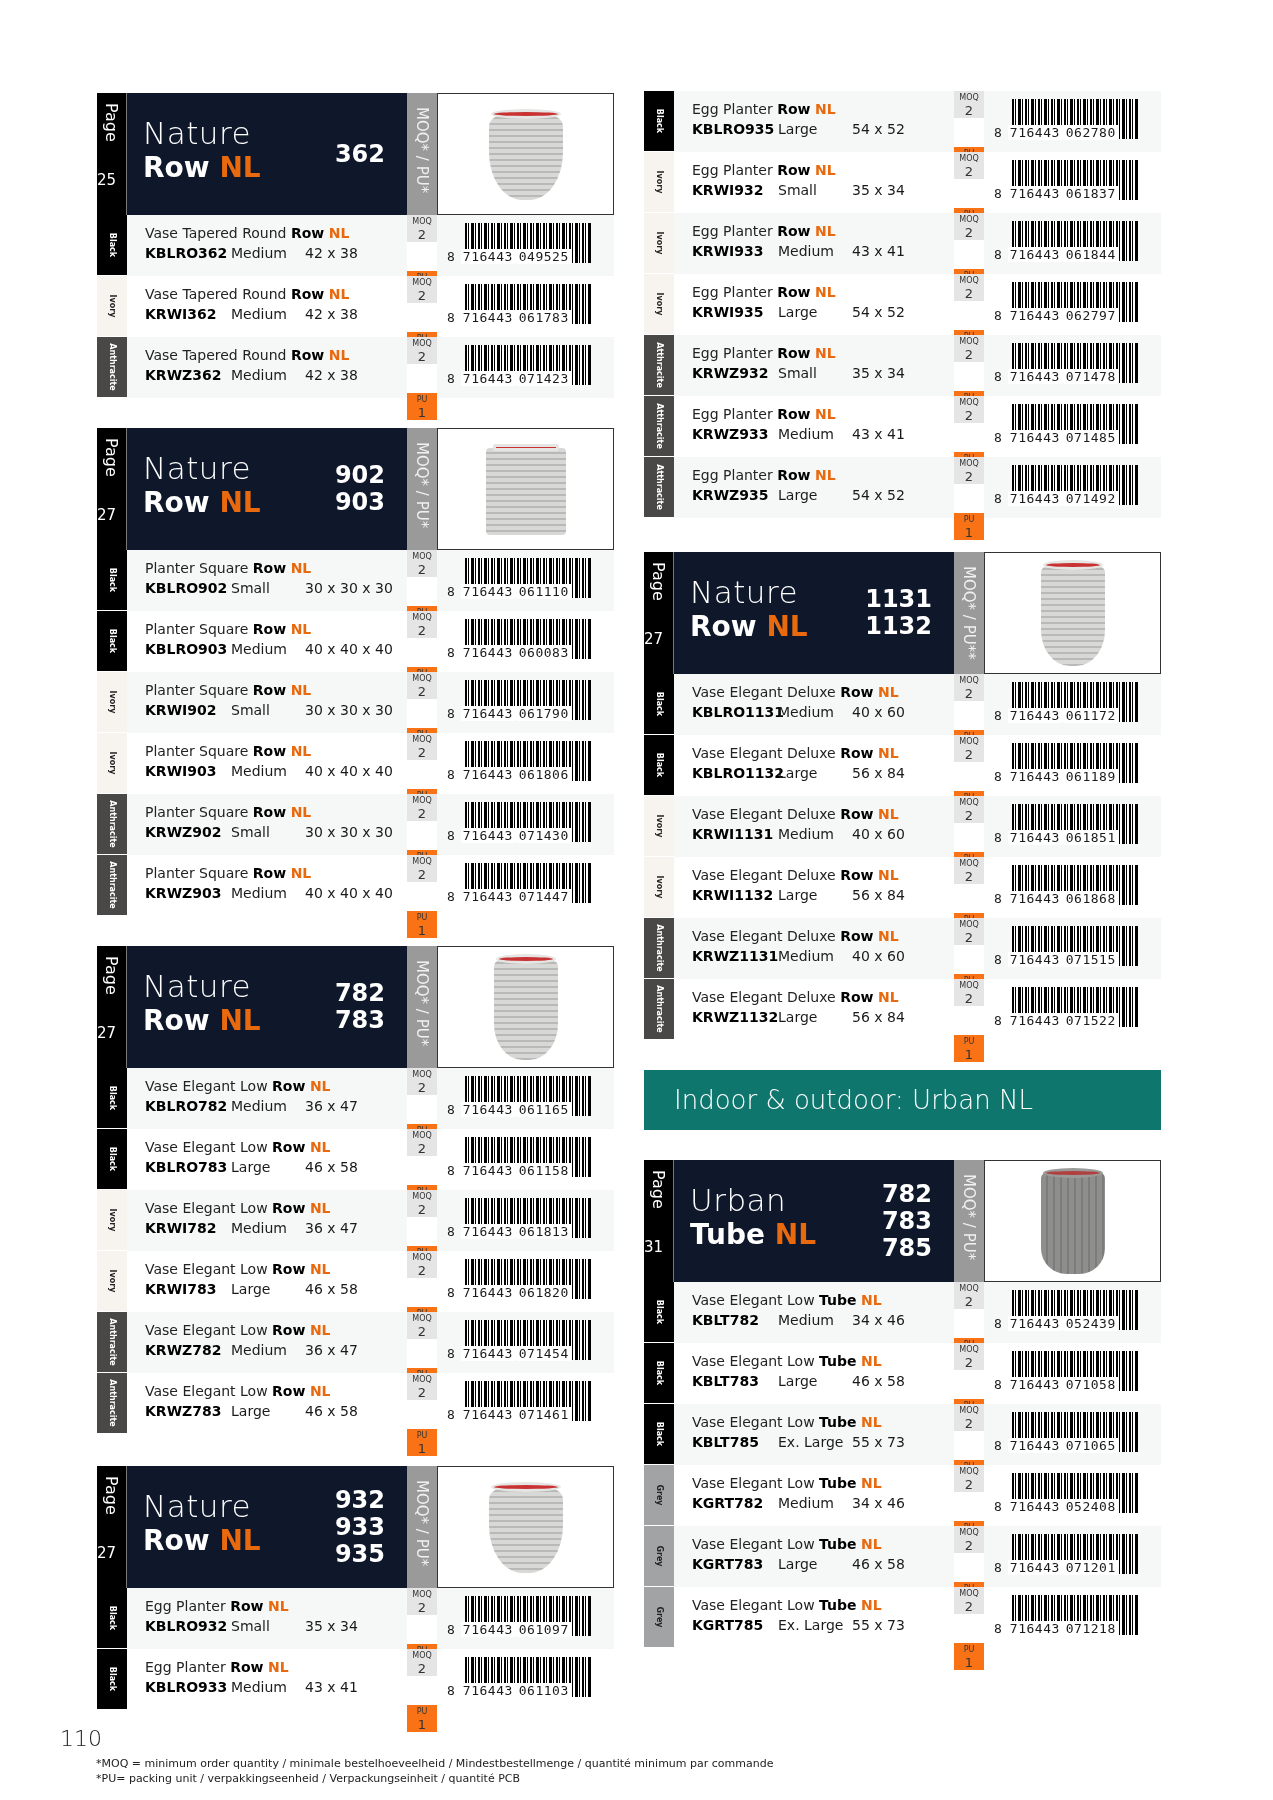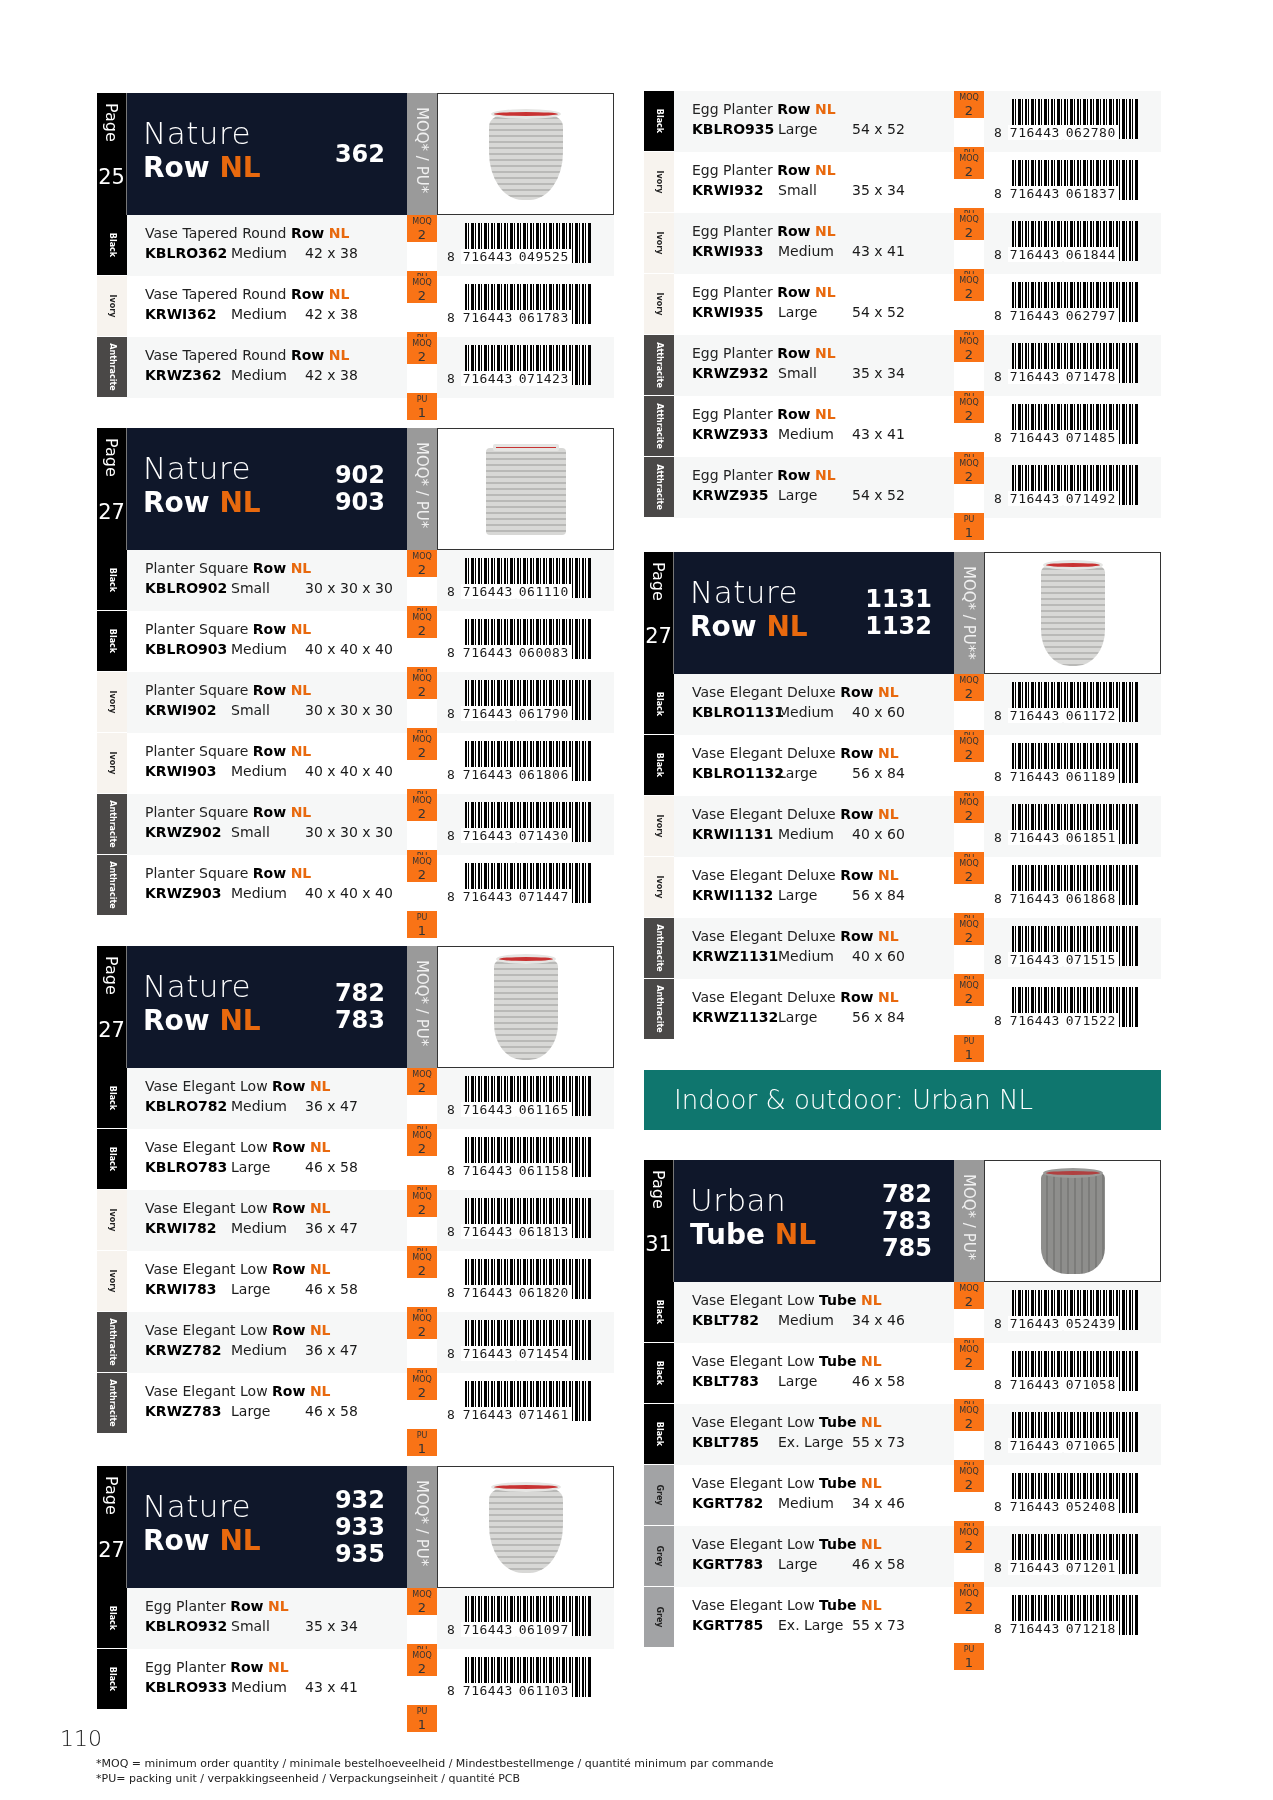--- a/index.html
+++ b/index.html
@@ -1,21 +1,21 @@
 <!DOCTYPE html>
 <html><head>
 <meta charset="utf-8">
 <style>
   * { box-sizing: border-box; margin: 0; padding: 0; }
   body { width: 1273px; height: 1800px; background: #ffffff; font-family: "DejaVu Sans", sans-serif; position: relative; overflow: hidden; color: #1a1a1a; }
   .block { position: absolute; width: 517px; left: 0; }
   .hdr { position: relative; height: 122px; display: flex; }
   .hdr .pg { width: 30px; background: #000; color: #fff; border-right: 1px solid #777; position: relative; }
   .hdr .pg .pg-word { position: absolute; top: 10px; left: 50%; transform-origin: center; writing-mode: vertical-rl; font-size: 16px; transform: translateX(-50%); }
-  .hdr .pg .pg-num { position: absolute; bottom: 26px; width: 100%; text-align: center; font-size: 21px; }
+  .hdr .pg .pg-num { position: absolute; bottom: 26px; width: 100%; text-align: left; font-size: 15px; }
   .hdr .title { width: 280px; background: #0f172a; color: #fff; position: relative; }
   .hdr .title .l1 { position: absolute; left: 16px; top: 22px; font-size: 31px; font-weight: 300; letter-spacing: 0.5px; }
   .hdr .title .l2 { position: absolute; left: 16px; top: 58px; font-size: 28px; font-weight: bold; text-align: right; }
   .hdr .title .nl { color: #e8690e; }
   .hdr .title .codes { position: absolute; right: 22px; top: 0; bottom: 0; display: flex; flex-direction: column; justify-content: center; font-size: 24px; font-weight: bold; text-align: right; line-height: 27px; align-items: flex-end; }
   .hdr .moqh { width: 30px; background: #9a9a9a; color: #f0f0f0; position: relative; }
   .hdr .moqh span { position: absolute; top: 14px; left: 50%; transform: translateX(-50%); writing-mode: vertical-rl; font-size: 15px; white-space: nowrap; }
   .hdr .img { flex: 1; border: 1px solid #333; background: #fff; margin-left: 0; display: flex; align-items: center; justify-content: center; }
   .pot { width: 90px; height: 95px; position: relative; }
   .pot .body { position: absolute; left: 8px; right: 8px; top: 6px; bottom: 2px; background: repeating-linear-gradient(180deg, #d8d8d6 0 4px, #b9b9b7 4px 6px); border-radius: 30% 30% 45% 45% / 15% 15% 55% 55%; }
@@ -35,21 +35,21 @@
   .clr.anthracite { background: #4a4847; color: #fff; }
   .clr.grey { background: #a2a3a5; color: #222; }
   .row .txt { width: 280px; padding-left: 18px; padding-top: 10px; background: #fff; }
   .row .txt .name { font-size: 14px; color: #222; white-space: nowrap; }
   .row .txt .name b { font-weight: bold; color: #000; }
   .row .txt .name .nl { color: #e8690e; font-weight: bold; }
   .row .txt .spec { font-size: 14px; margin-top: 4px; white-space: nowrap; display: flex; }
   .row .txt .spec .sku { font-weight: bold; width: 86px; color: #000; }
   .row .txt .spec .size { width: 74px; }
   .row .moq { width: 30px; display: flex; flex-direction: column; }
-  .row .moq .m { height: 30px; background: #f97316; text-align: center; border-bottom: 1px solid #fff; }
+  .row .moq .m { height: 30px; background: #e5e5e5; text-align: center; border-bottom: 1px solid #fff; }
   .row .moq .p { height: 31px; background: #f97316; text-align: center; margin-top: 28px; }
   .row .moq .lbl { font-size: 8px; line-height: 10px; color: #333; padding-top: 2px; }
   .row .moq .val { font-size: 13px; line-height: 15px; color: #333; }
   .row .bc { flex: 1; background: #fff; position: relative; }
   .bars { position: absolute; left: 28px; top: 8px; width: 126px; height: 40px;
     background: repeating-linear-gradient(90deg, #000 0 2px, #fff 2px 3px, #000 3px 4px, #fff 4px 6px, #000 6px 9px, #fff 9px 10px, #000 10px 11px, #fff 11px 13px); }
   .bc .digits { position: absolute; left: 10px; top: 34px; font-family: "DejaVu Sans Mono", monospace; font-size: 13px; display: flex; align-items: flex-end; }
   .bc .digits .d1 { margin-right: 6px; }
   .bc .digits .grp { background: #fff; padding: 0 2px; letter-spacing: 0.5px; margin-right: 2px; }
   .banner { position: absolute; left: 644px; top: 1070px; width: 517px; height: 60px; background: #0f766e; color: #fff; font-size: 26px; font-weight: 300; padding-left: 30px; line-height: 60px; }

